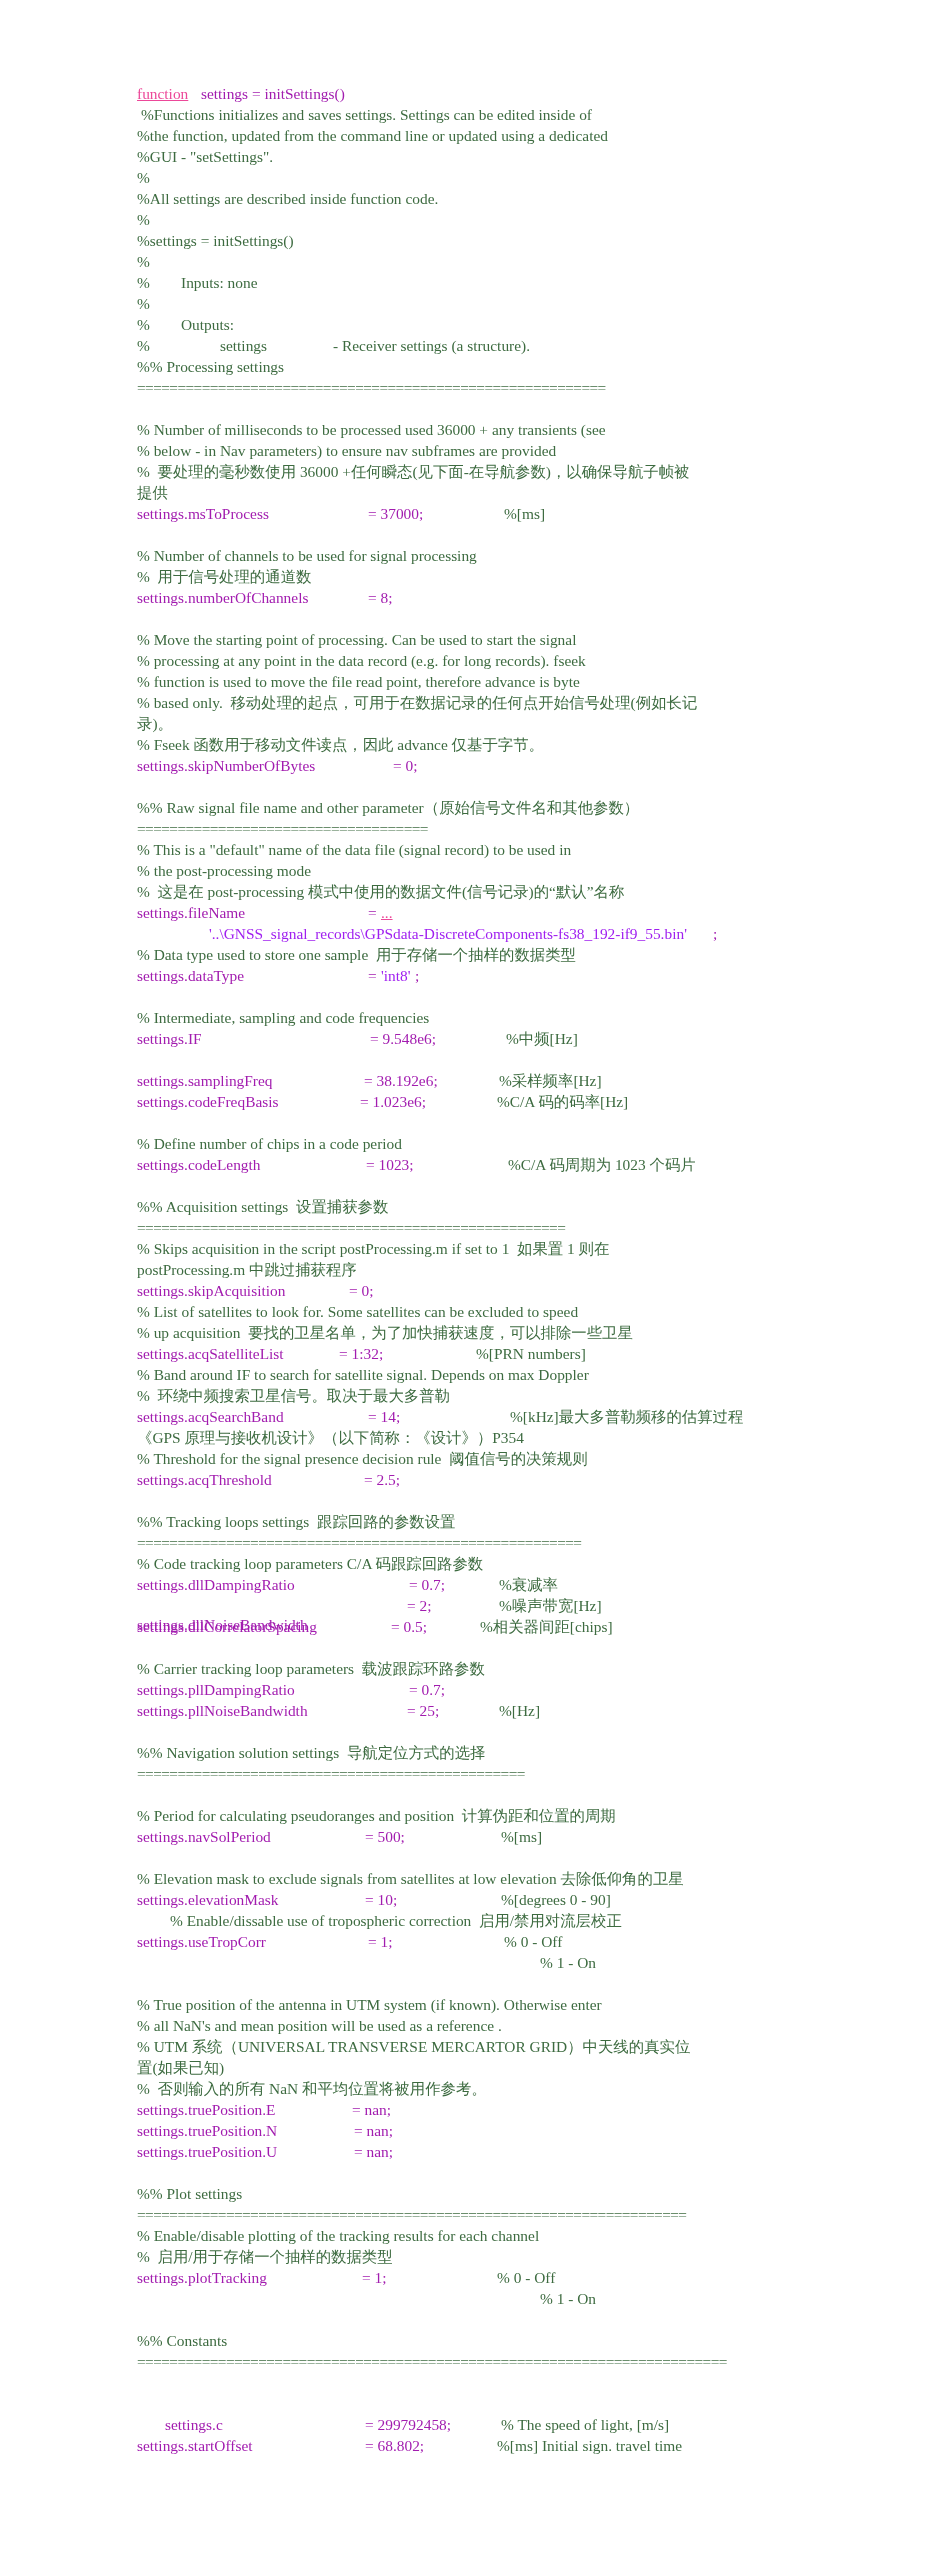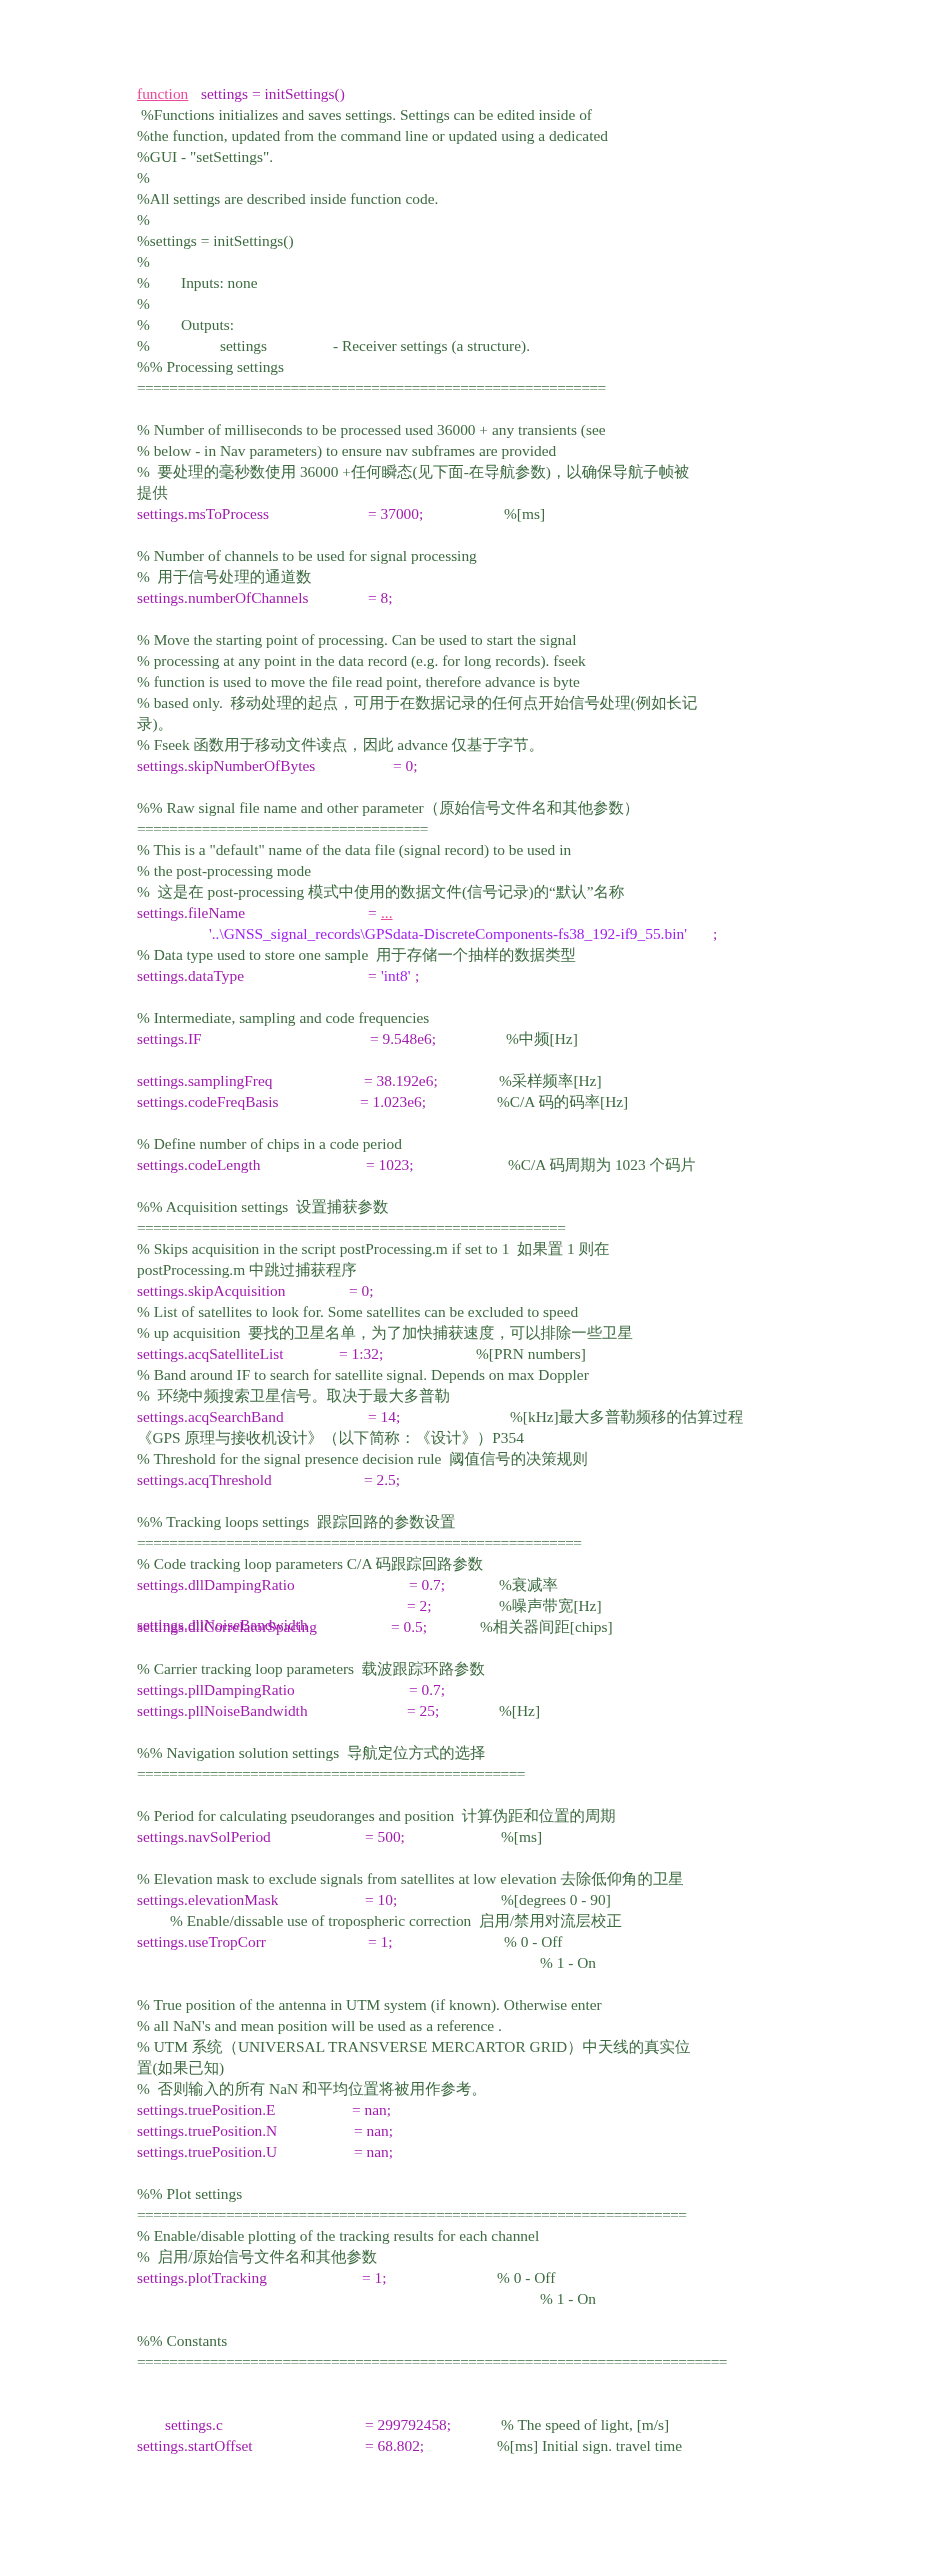--- a/index.html
+++ b/index.html
@@ -117,21 +117,21 @@
     <div class="line"><span class="seg c" style="left: 0px;">% UTM 系统（UNIVERSAL TRANSVERSE MERCARTOR GRID）中天线的真实位</span></div>
     <div class="line"><span class="seg c" style="left: 0px;">置(如果已知)</span></div>
     <div class="line"><span class="seg c" style="left: 0px;">%  否则输入的所有 NaN 和平均位置将被用作参考。</span></div>
     <div class="line"><span class="seg t" style="left: 0px;">settings.truePosition.E</span><span class="seg t" style="left: 215px;">= nan;</span></div>
     <div class="line"><span class="seg t" style="left: 0px;">settings.truePosition.N</span><span class="seg t" style="left: 217px;">= nan;</span></div>
     <div class="line"><span class="seg t" style="left: 0px;">settings.truePosition.U</span><span class="seg t" style="left: 217px;">= nan;</span></div>
     <div class="line"></div>
     <div class="line"><span class="seg c" style="left: 0px;">%% Plot settings</span></div>
     <div class="line"><span class="seg c sep" style="left: 0px;">====================================================================</span></div>
     <div class="line"><span class="seg c" style="left: 0px;">% Enable/disable plotting of the tracking results for each channel</span></div>
-    <div class="line"><span class="seg c" style="left: 0px;">%  启用/原始信号文件名和其他参数</span></div>
+    <div class="line"><span class="seg c" style="left: 0px;">%  启用/用于存储一个抽样的数据类型</span></div>
     <div class="line"><span class="seg t" style="left: 0px;">settings.plotTracking</span><span class="seg t" style="left: 225px;">= 1;</span><span class="seg c" style="left: 360px;">% 0 - Off</span></div>
     <div class="line"><span class="seg c" style="left: 403px;">% 1 - On</span></div>
     <div class="line"></div>
     <div class="line"><span class="seg c" style="left: 0px;">%% Constants</span></div>
     <div class="line"><span class="seg c sep" style="left: 0px;">=========================================================================</span></div>
     <div class="line"></div>
     <div class="line"></div>
     <div class="line"><span class="seg t" style="left: 12px; margin-left: 16px;">settings.c</span><span class="seg t" style="left: 228px;">= 299792458;</span><span class="seg c" style="left: 364px;">% The speed of light, [m/s]</span></div>
     <div class="line"><span class="seg t" style="left: 0px;">settings.startOffset</span><span class="seg t" style="left: 228px;">= 68.802;</span><span class="seg c" style="left: 360px;">%[ms] Initial sign. travel time</span></div>
   </div>

